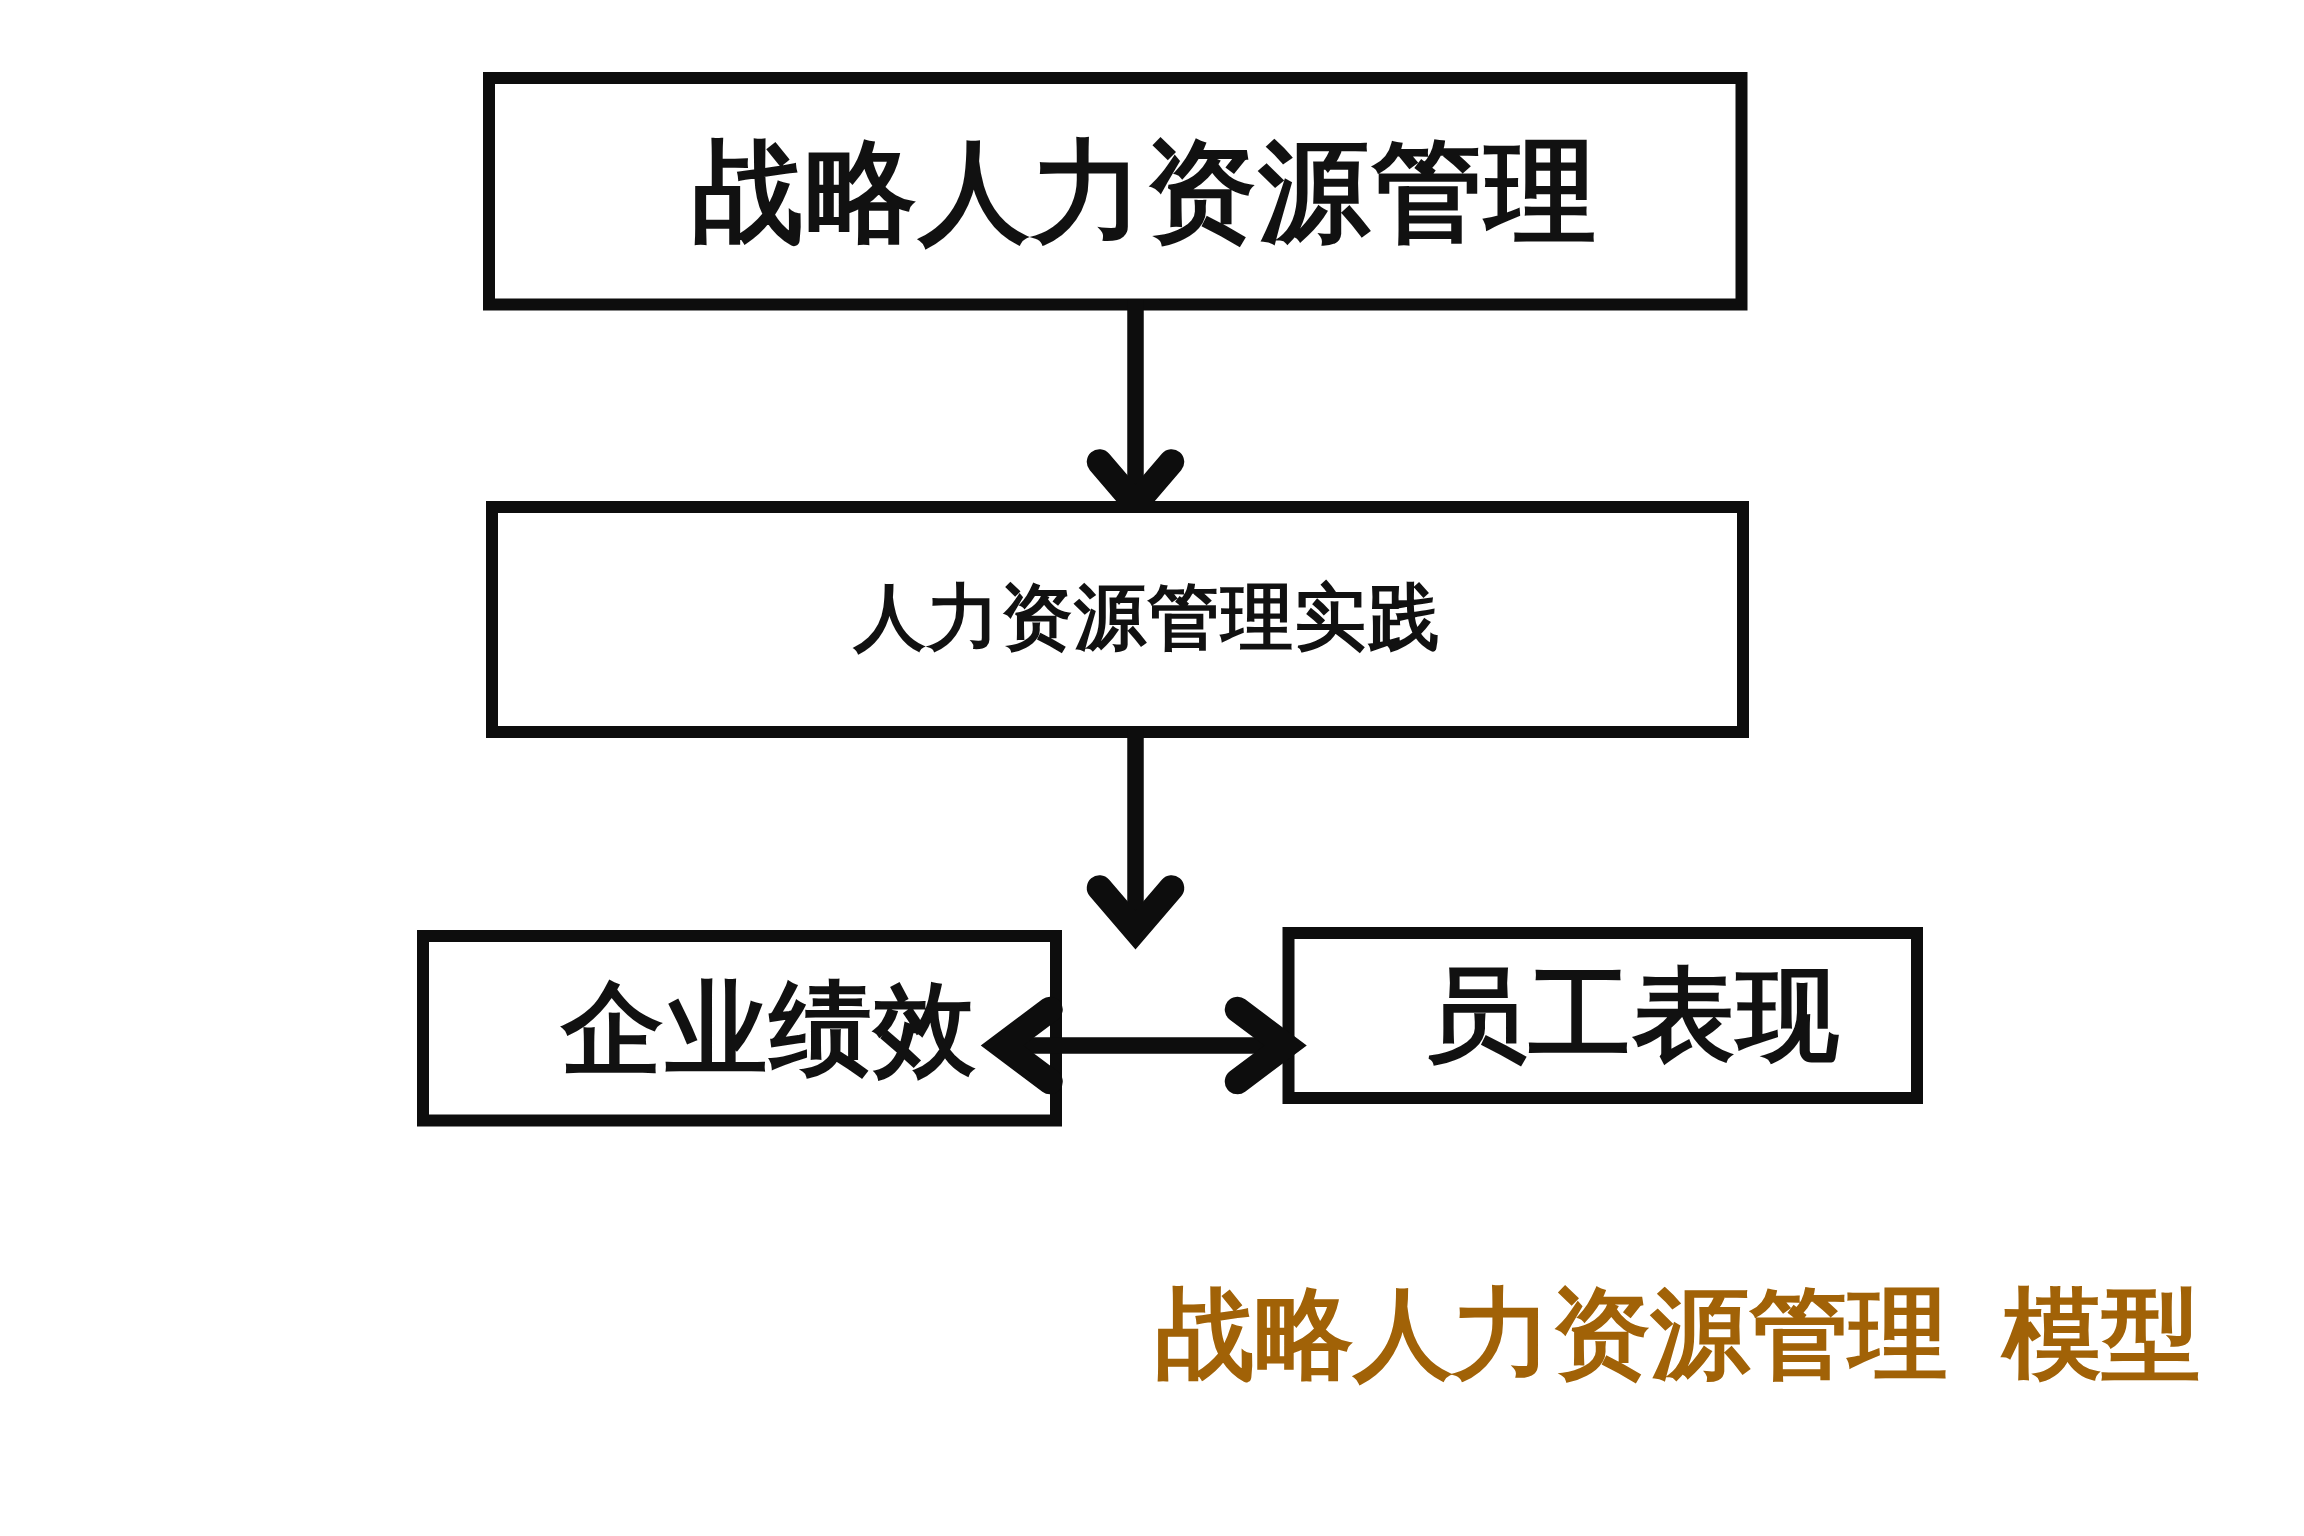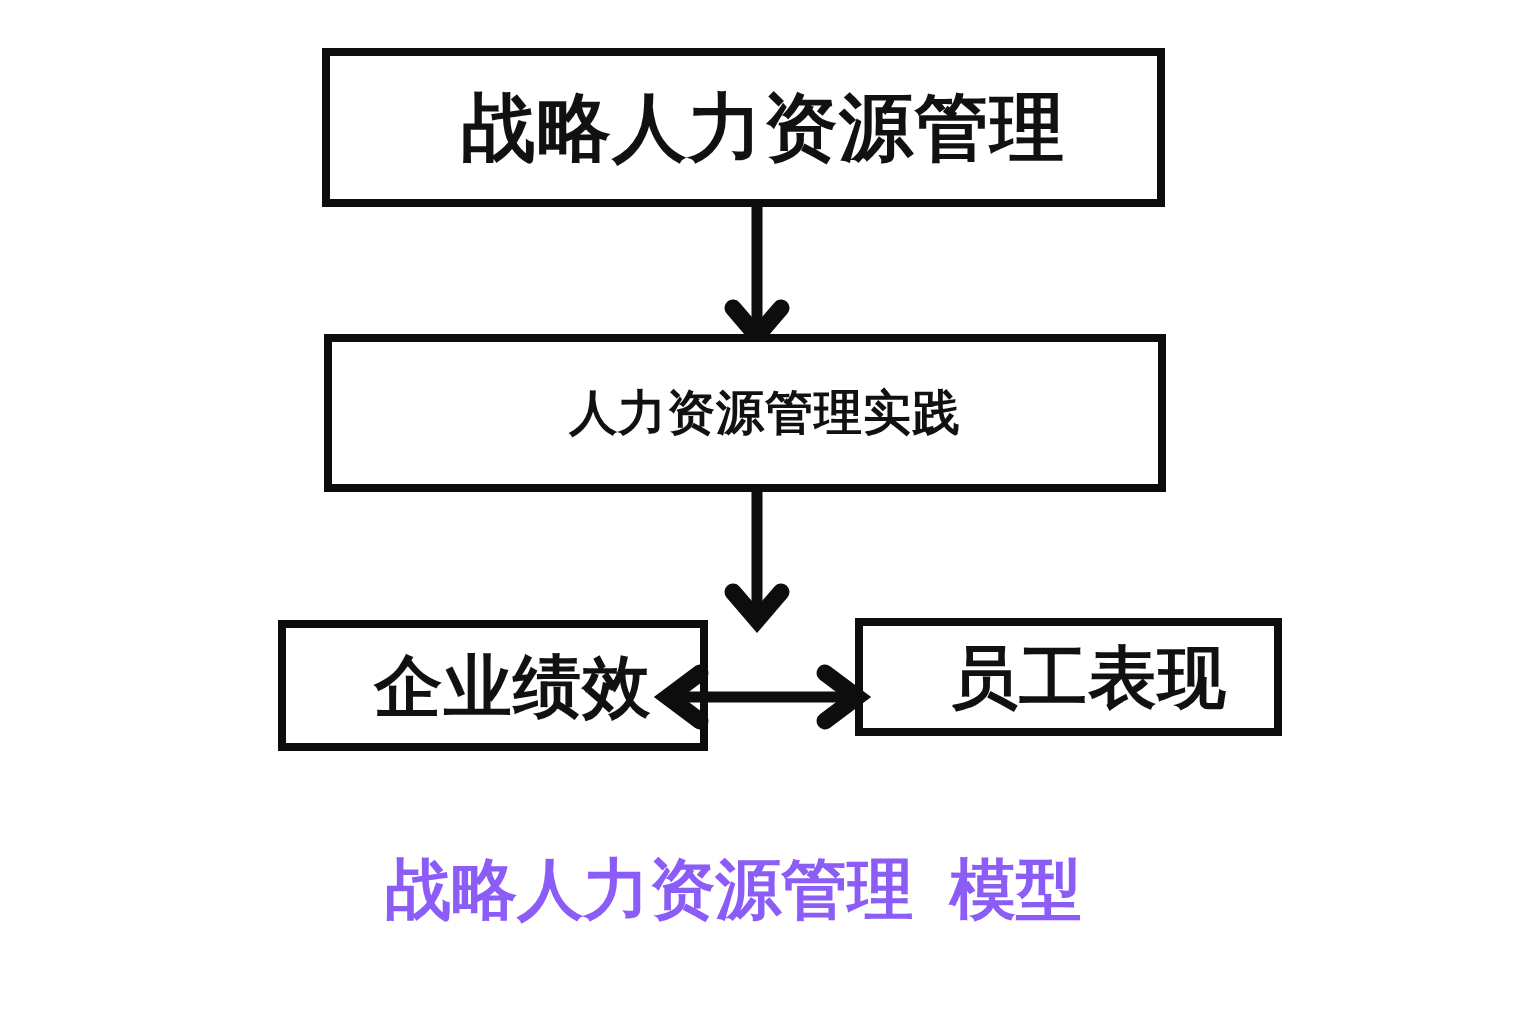--- a/index.html
+++ b/index.html
@@ -92,22 +92,22 @@
     stroke: #0d0d0d;
     fill: none;
   }
 
   
   #diagram-caption {
     position: absolute;
     left: 0;
     top: 852px;
     width: 1467px;
-    text-align: center;
-    color: #8b5cf6;
+    text-align: right;
+    color: #a16207;
     font-size: 66px;
     font-weight: 700;
     line-height: 1.15;
     white-space: pre;
   }
 </style>
 </head>
 <body>
 
 <div id="diagram-canvas">

